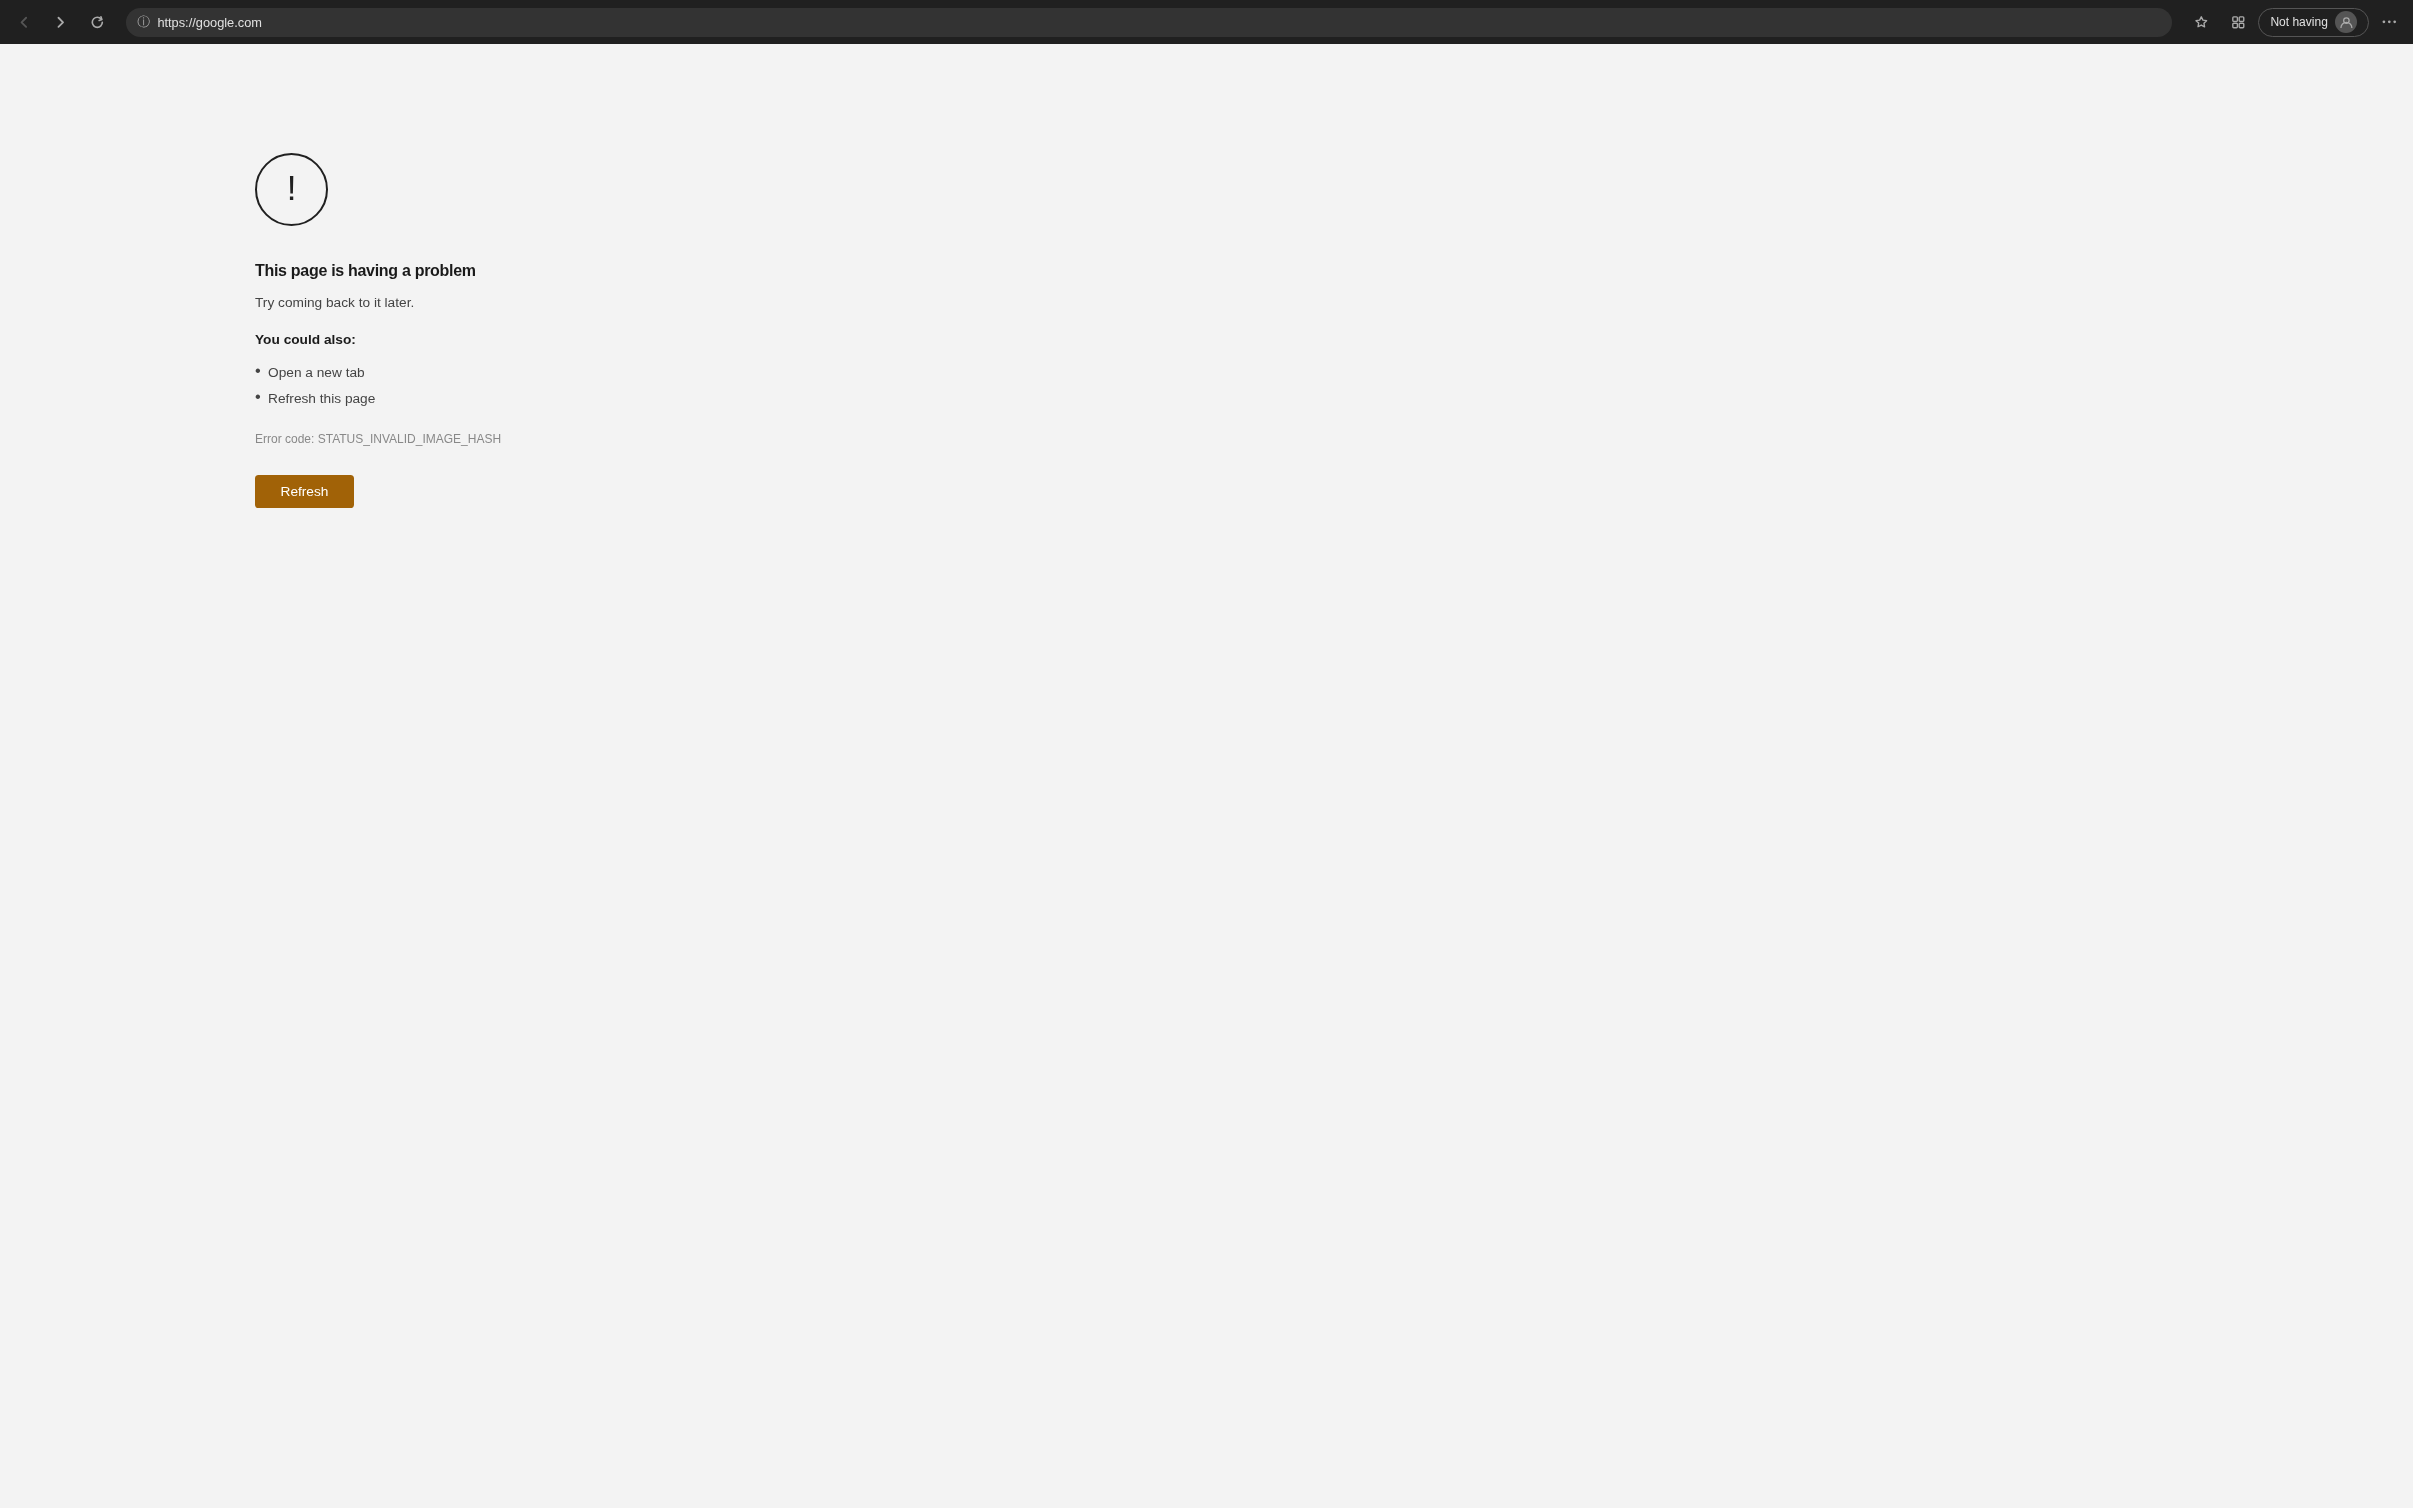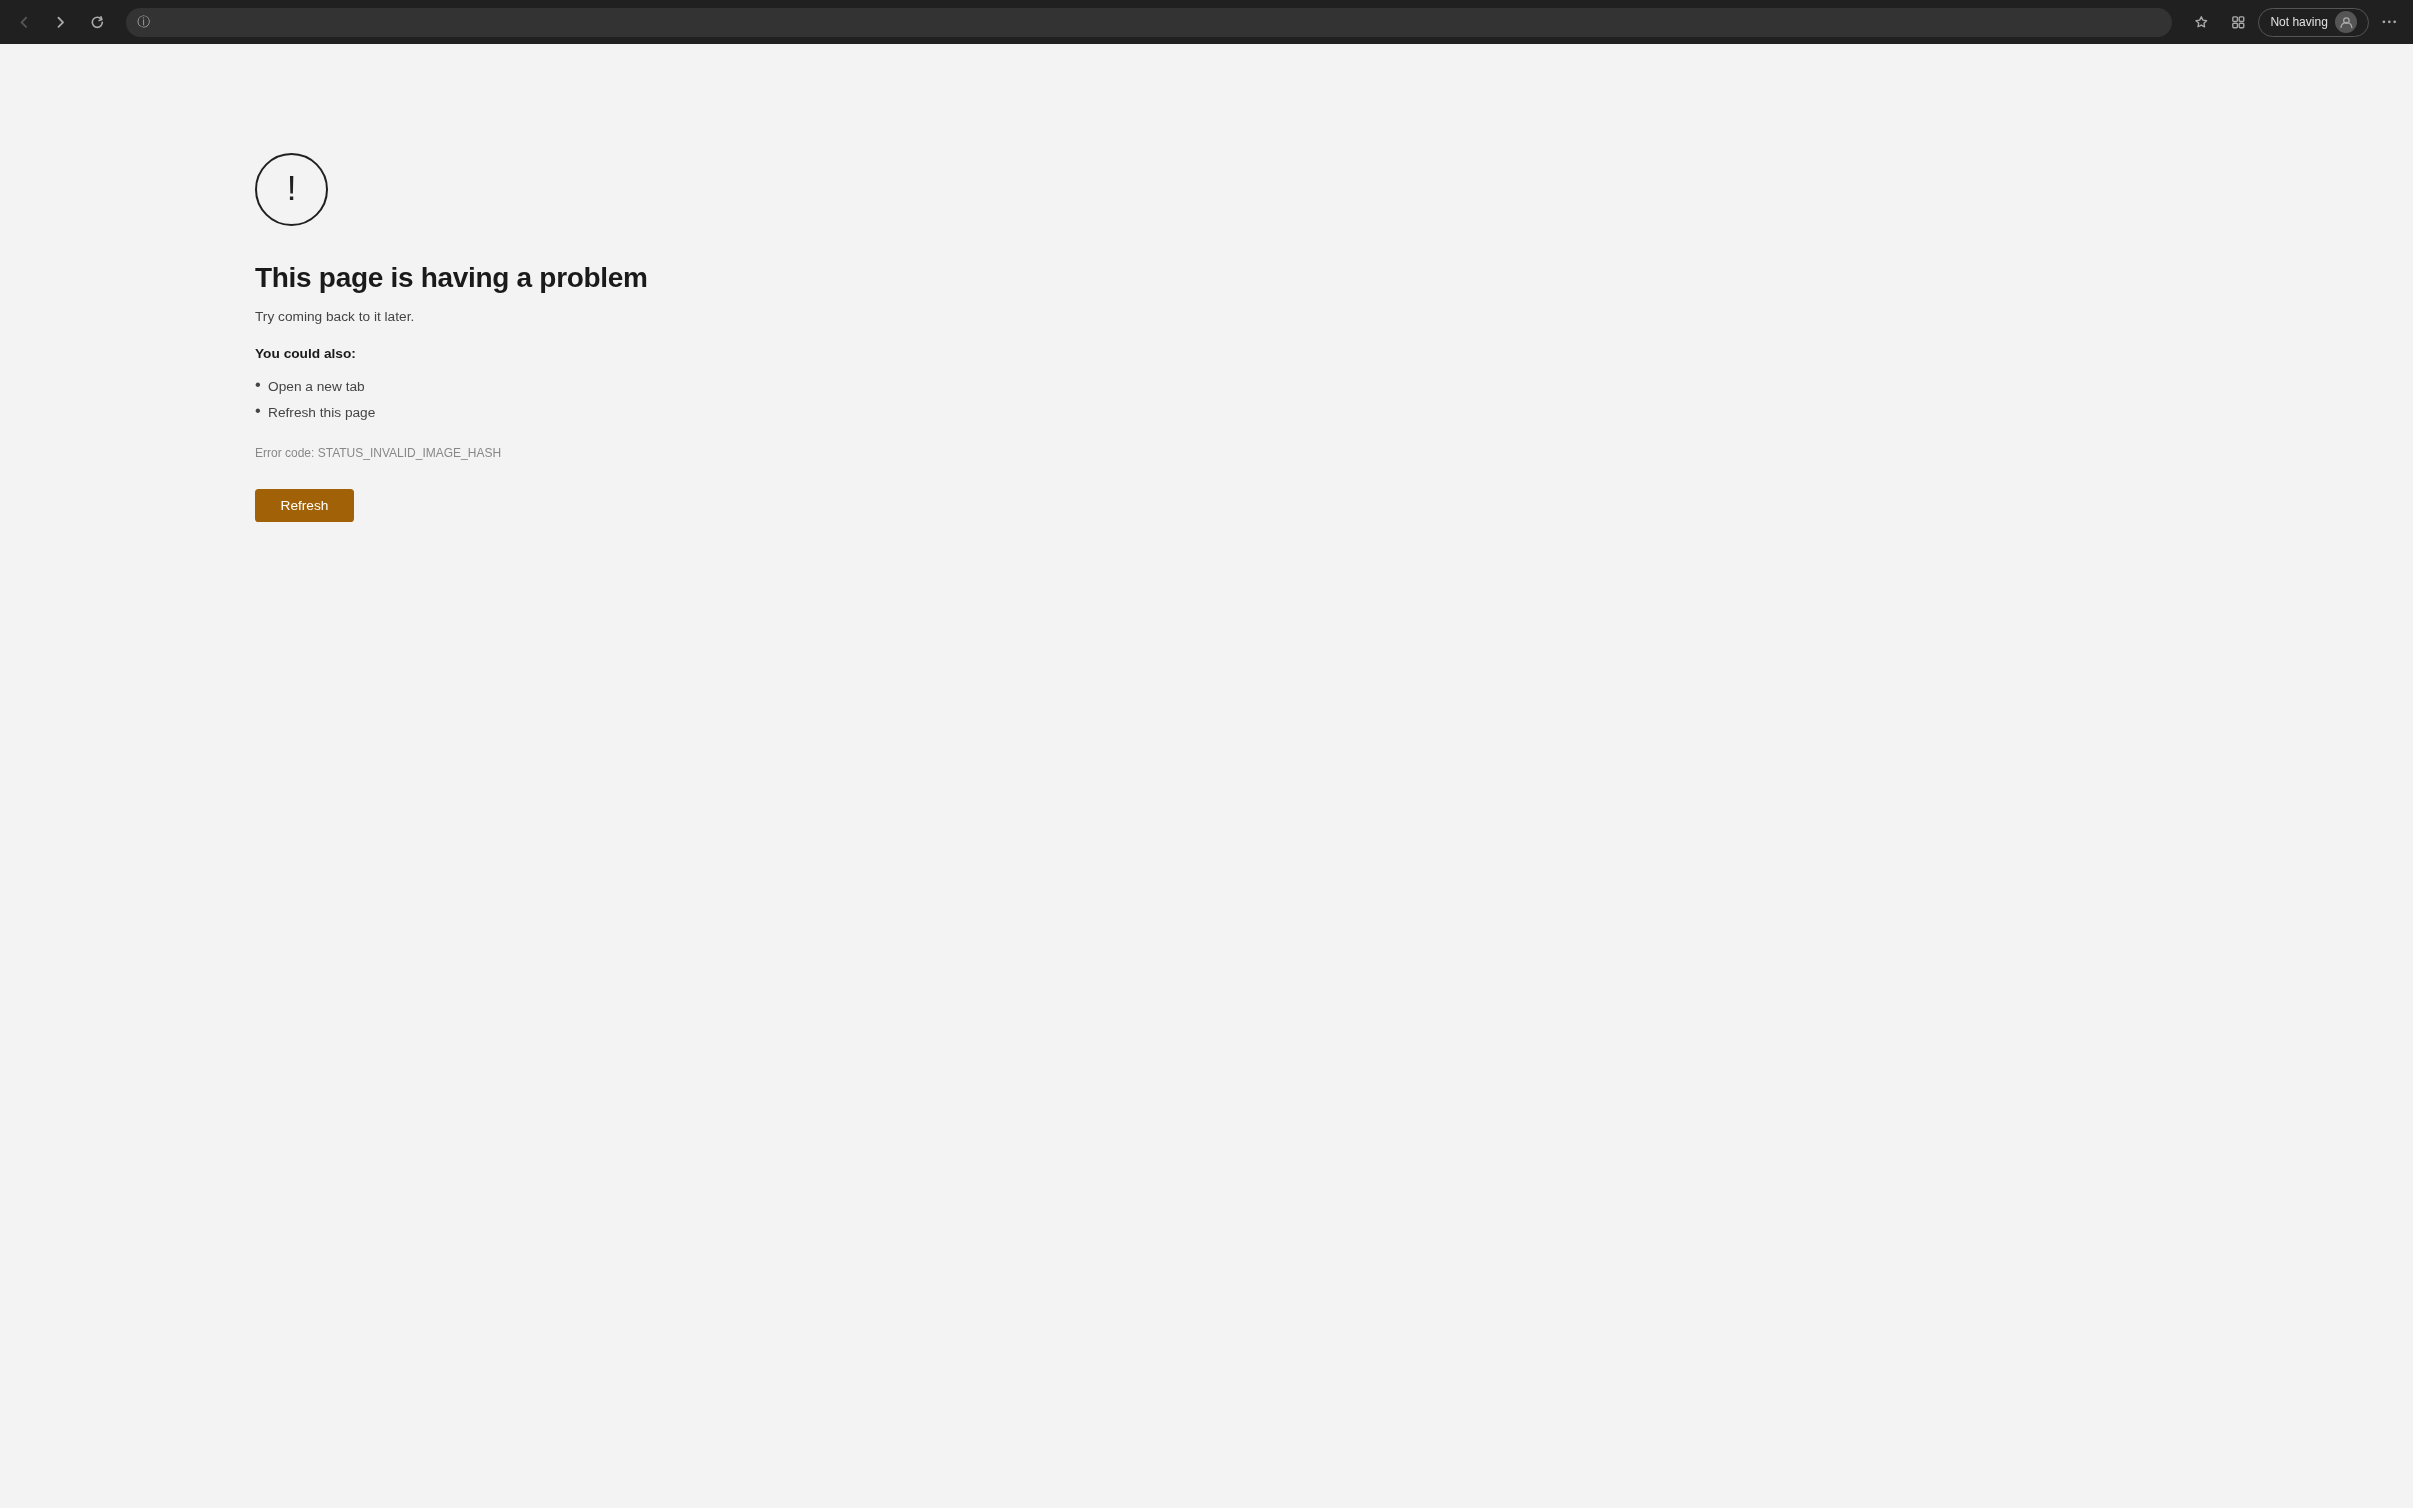--- a/index.html
+++ b/index.html
@@ -152,21 +152,21 @@
 
     .exclamation {
       font-size: 35px;
       font-weight: 300;
       color: #202020;
       line-height: 1;
       margin-top: -3.6px;
     }
 
     .error-title {
-      font-size: 28px;
+      font-size: 16px;
       font-weight: 600;
       color: #1a1a1a;
       margin-bottom: 14.6px;
       letter-spacing: -0.3px;
     }
 
     .error-subtitle {
       font-size: 13.7px;
       color: #444;
       margin-bottom: 22px;
@@ -234,20 +234,21 @@
     <button class="nav-btn">
       <svg width="14.6" height="14.6" viewBox="0 0 16 16" fill="none">
         <path d="M13.5 8A5.5 5.5 0 1 1 8 2.5c1.8 0 3.4.87 4.4 2.2" stroke="#aaa" stroke-width="1.8" stroke-linecap="round"></path>
         <path d="M12 2l1 3-3 1" stroke="#aaa" stroke-width="1.8" stroke-linecap="round" stroke-linejoin="round"></path>
       </svg>
     </button>
   </div>
 
   <div class="address-bar">
     <span class="info-icon">ⓘ</span>
+    <span class="url-text">https://google.com</span>
   </div>
 
   <div class="toolbar-right">
     <button class="toolbar-btn">
       <svg width="14.6" height="14.6" viewBox="0 0 16 16" fill="none">
         <path d="M8 2l1.8 3.6 4 .6-2.9 2.8.7 4L8 11l-3.6 1.9.7-4L2.2 6.2l4-.6z" stroke="#aaa" stroke-width="1.5" stroke-linejoin="round"></path>
       </svg>
     </button>
     <button class="toolbar-btn">
       <svg width="14.6" height="14.6" viewBox="0 0 16 16" fill="none">

